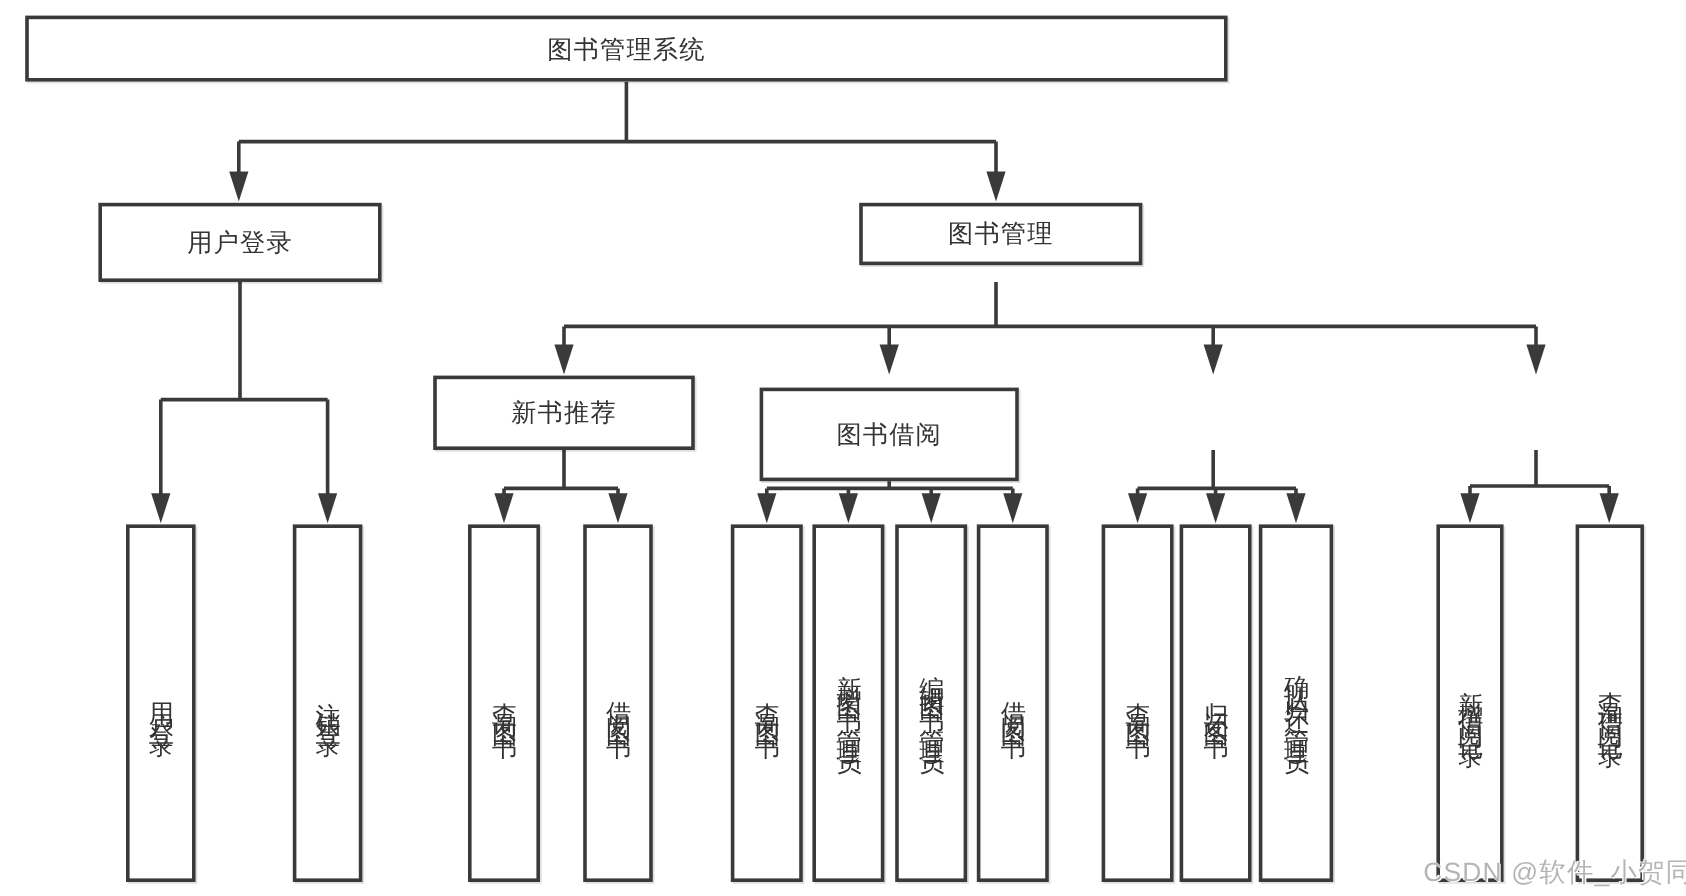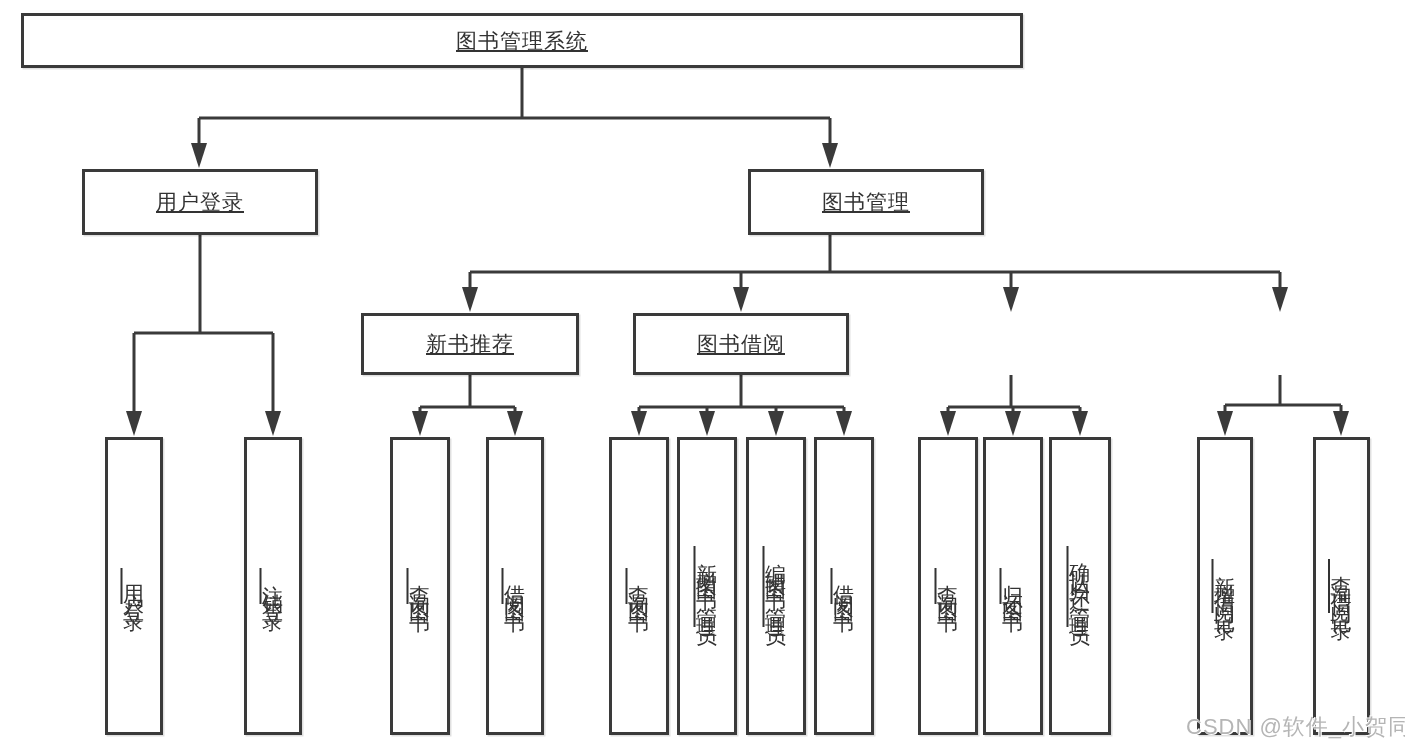--- a/index.html
+++ b/index.html
@@ -22,21 +22,20 @@
     color:var(--line);
     pointer-events:none;
   }
   .node{
     position:absolute;
     box-sizing:border-box;
     border:3px solid var(--line);
     background:#fff;
     display:flex;align-items:center;justify-content:center;
     box-shadow:1.5px 1.5px 0 rgba(0,0,0,0.12);
-    text-decoration:underline;
   }
   .node-h{
     font-size:21px;
     letter-spacing:1px;
     white-space:nowrap;
     color:var(--text);
   }
   .node-v{
     writing-mode:vertical-rl;
     text-orientation:mixed;
@@ -89,24 +88,24 @@
       <polygon points="1005,411 1021,411 1013,436"></polygon>
       <polygon points="1072,411 1088,411 1080,436"></polygon>
       <polygon points="1217,411 1233,411 1225,436"></polygon>
       <polygon points="1333,411 1349,411 1341,436"></polygon>
     </g>
   </svg>
 
   <div class="node node-h" style="left:21px;top:13px;width:1002px;height:55px">图书管理系统</div>
 
   <div class="node node-h" style="left:82px;top:169px;width:236px;height:66px">用户登录</div>
-  <div class="node node-h" style="left:748px;top:169px;width:236px;height:66px">图书管理</div>
+  <div class="node node-h" style="left:716px;top:169px;width:236px;height:52px">图书管理</div>
 
   <div class="node node-h" style="left:361px;top:313px;width:218px;height:62px">新书推荐</div>
-  <div class="node node-h" style="left:633px;top:313px;width:216px;height:62px">图书借阅</div>
+  <div class="node node-h" style="left:633px;top:323px;width:216px;height:78px">图书借阅</div>
 
   <div class="node node-v" style="left:105px;top:437px;width:58px;height:298px">用户登录</div>
   <div class="node node-v" style="left:244px;top:437px;width:58px;height:298px">注销登录</div>
 
   <div class="node node-v" style="left:390px;top:437px;width:60px;height:298px">查询图书</div>
   <div class="node node-v" style="left:486px;top:437px;width:58px;height:298px">借阅图书</div>
 
   <div class="node node-v" style="left:609px;top:437px;width:60px;height:298px">查询图书</div>
   <div class="node node-v" style="left:677px;top:437px;width:60px;height:298px">新增图书（管理员）</div>
   <div class="node node-v" style="left:746px;top:437px;width:60px;height:298px">编辑图书（管理员）</div>

